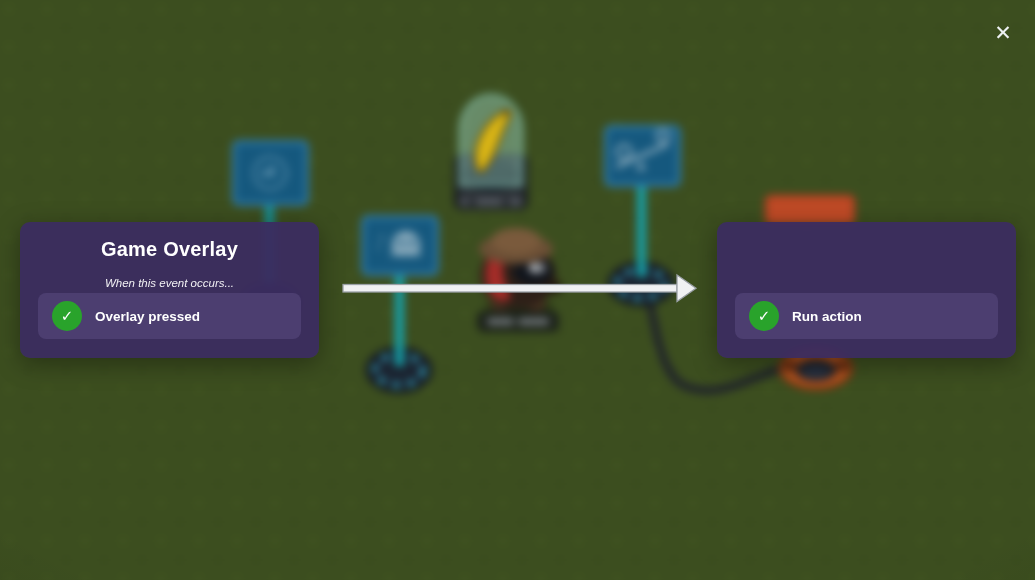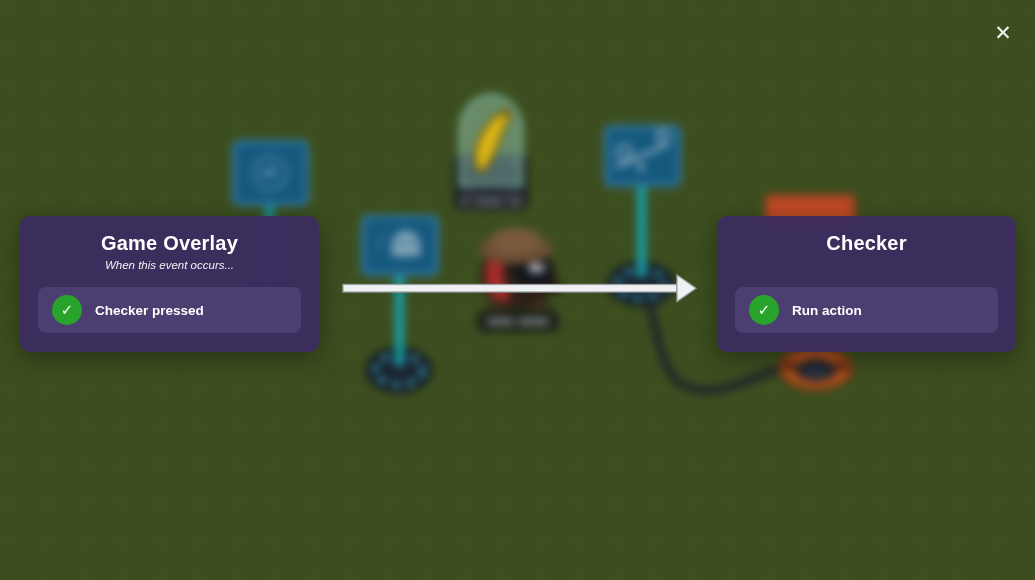--- a/index.html
+++ b/index.html
@@ -8,25 +8,25 @@
   }
   *{margin:0;padding:0;box-sizing:border-box;}
   html,body{width:1035px;height:580px;overflow:hidden;background:#000;}
   .stage{position:relative;width:1035px;height:580px;overflow:hidden;
          font-family:"Liberation Sans","DejaVu Sans",sans-serif;background:var(--map-green);}
   
   .scene{position:absolute;left:-10px;top:-10px;filter:blur(4.5px);}
   .vignette{position:absolute;inset:0;pointer-events:none;
             background:radial-gradient(120% 125% at 50% 45%, rgba(0,0,0,0) 55%, rgba(6,12,0,.3) 100%);}
   
-  .panel{position:absolute;top:216px;width:299px;height:136px;border-radius:10px;
+  .panel{position:absolute;top:222px;width:299px;height:136px;border-radius:10px;
          background:var(--panel-bg);box-shadow:0 6px 24px rgba(0,0,0,.35);color:#fff;}
   .panel.left{left:20px;} .panel.right{left:717px;}
   .panel-title{margin-top:16px;text-align:center;font-size:20px;font-weight:bold;letter-spacing:.2px;}
-  .panel-sub{margin-top:4px;text-align:center;font-size:11.5px;font-style:italic;color:rgba(255,255,255,.93);}
+  .panel-sub{margin-top:16px;text-align:center;font-size:11.5px;font-style:italic;color:rgba(255,255,255,.93);}
   .option-row{position:absolute;left:18px;top:71px;width:263px;height:46px;border-radius:8px;
               background:var(--row-bg);display:flex;align-items:center;cursor:pointer;}
   .check-circle{width:30px;height:30px;border-radius:50%;background:var(--check-green);
                 margin-left:14px;display:flex;align-items:center;justify-content:center;
                 color:#fff;font-size:15px;font-weight:bold;}
   .option-label{margin-left:13px;font-size:13.5px;font-weight:bold;color:#fff;}
   
   .arrow-svg{position:absolute;left:336px;top:270px;}
   
   .close-btn{position:absolute;left:987px;top:17px;width:32px;height:32px;display:flex;
@@ -137,26 +137,25 @@
     <polygon points="341,5 360,18.2 341,31.5" fill="var(--arrow-white)" stroke="#9aa0a6" stroke-width="1.3"></polygon>
   </svg>
 
   <div class="panel left">
     <div class="panel-title">Game Overlay</div>
     <div class="panel-sub">When this event occurs...</div>
     <div class="option-row">
       <div class="check-circle">
         <span>✓</span>
       </div>
-      <div class="option-label">Checker pressed</div>
+      <div class="option-label">Overlay pressed</div>
     </div>
   </div>
 
   <div class="panel right">
-    <div class="panel-title">Checker</div>
     <div class="option-row">
       <div class="check-circle">
         <span>✓</span>
       </div>
       <div class="option-label">Run action</div>
     </div>
   </div>
 
   <div class="close-btn">
     <span>✕</span>

